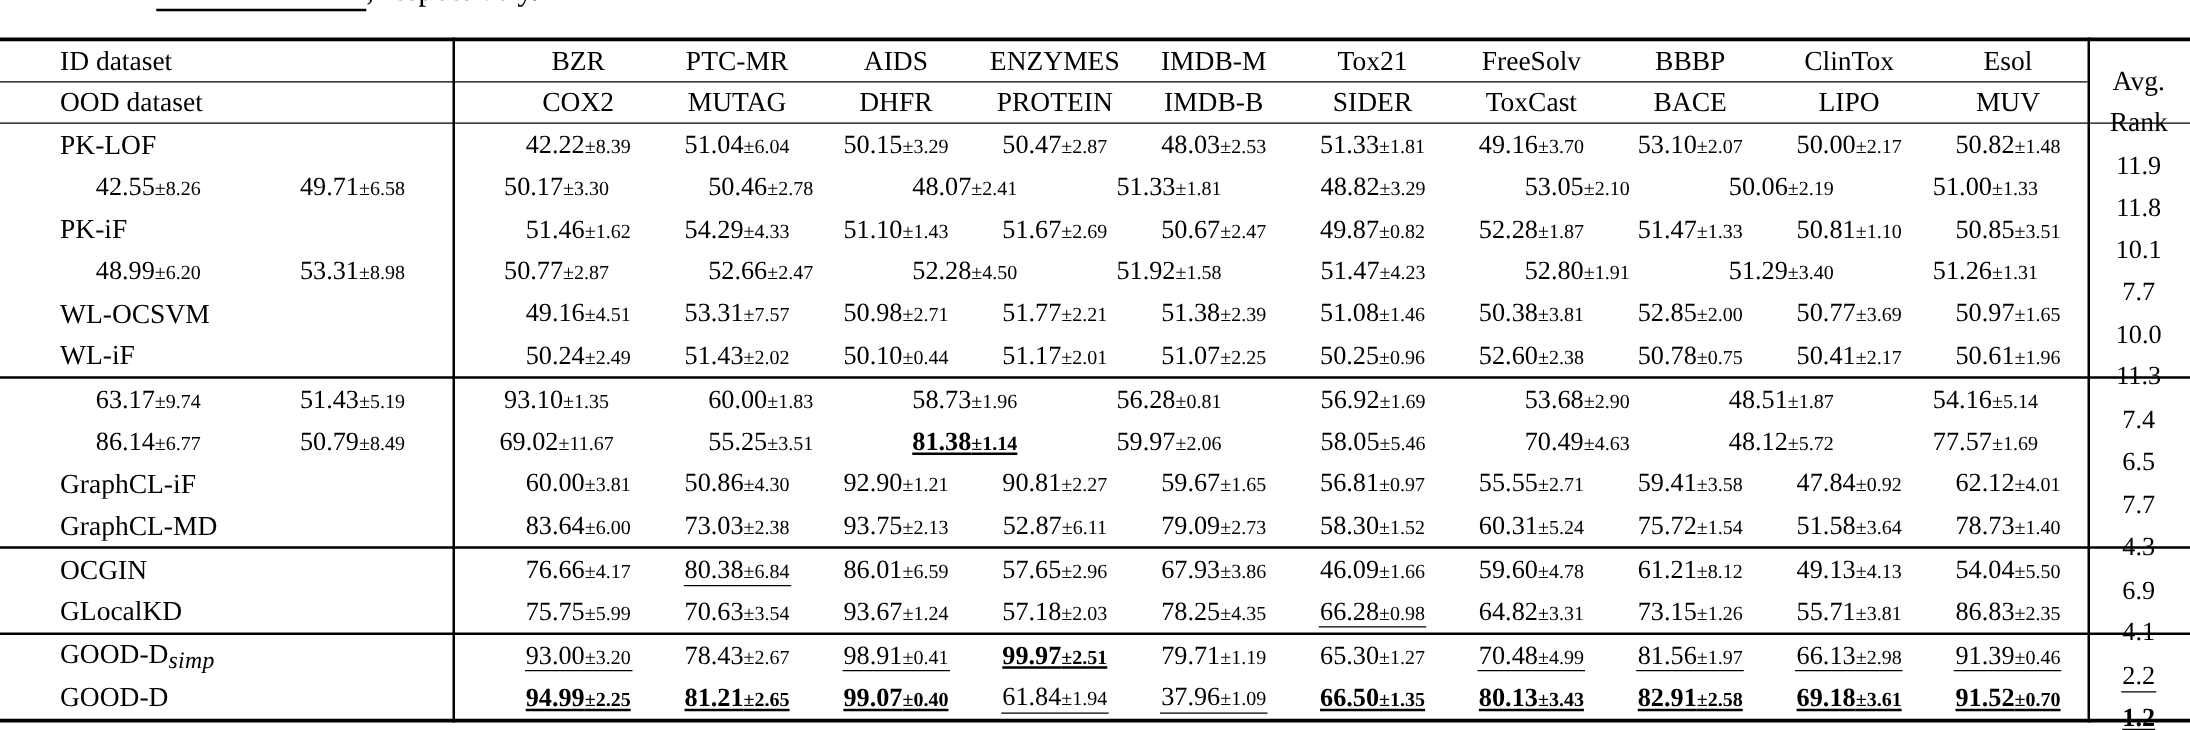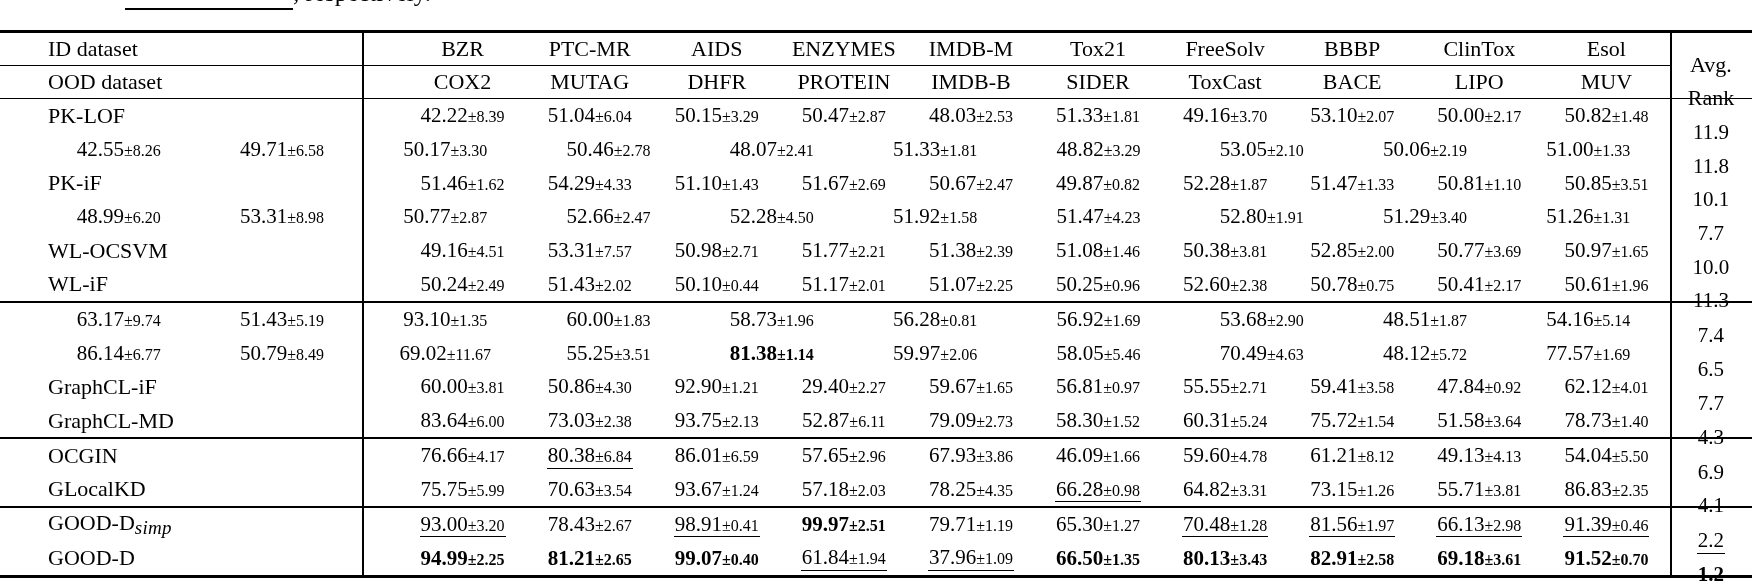--- a/index.html
+++ b/index.html
@@ -20,21 +20,21 @@
   .rule.partial .seg{height:100%;width:1670px;background:#000;}
   .row{display:flex;height:33.7px;align-items:center;padding-left:37px;}
   .row.hrow{height:31.5px;}
   .cell{box-sizing:border-box;}
   .cell.label{width:362px;padding-left:11px;font-size:22px;}
   .cell.val{flex:1;text-align:center;font-size:21px;}
   .cell.rank{width:82px;text-align:center;font-size:21px;margin-top:33px;}
   .hrow .cell.val,.hrow .cell.rank{font-size:22px;}
   .pm{font-size:16px;}
   .wrap{white-space:nowrap;}
-  .wrap.b{font-weight:bold;}
+  .wrap.b{font-weight:bold;text-decoration:underline;}
   .wrap.u{display:inline-block;border-bottom:1.6px solid #000;padding:0 1px 1px 1px;line-height:1.08;}
   .sub{font-style:italic;font-size:19px;vertical-align:-4px;letter-spacing:0.3px;}
   .vline{position:absolute;top:0;bottom:0;width:1.6px;background:#000;}
   .v1{left:362px;}
   .v2{left:1670px;}
 </style>
 </head>
 <body>
 
 <div class="caption">
@@ -185,21 +185,21 @@
         <div class="cell val"><span class="wrap"><span class="num">70.49</span><span class="pm">±4.63</span></span></div>
         <div class="cell val"><span class="wrap"><span class="num">48.12</span><span class="pm">±5.72</span></span></div>
         <div class="cell val"><span class="wrap"><span class="num">77.57</span><span class="pm">±1.69</span></span></div>
         <div class="cell rank"><span class="wrap">6.5</span></div>
       </div>
       <div class="row">
         <div class="cell label"><span>GraphCL-iF</span></div>
         <div class="cell val"><span class="wrap"><span class="num">60.00</span><span class="pm">±3.81</span></span></div>
         <div class="cell val"><span class="wrap"><span class="num">50.86</span><span class="pm">±4.30</span></span></div>
         <div class="cell val"><span class="wrap"><span class="num">92.90</span><span class="pm">±1.21</span></span></div>
-        <div class="cell val"><span class="wrap"><span class="num">29.40</span><span class="pm">±2.27</span></span></div>
+        <div class="cell val"><span class="wrap"><span class="num">90.81</span><span class="pm">±2.27</span></span></div>
         <div class="cell val"><span class="wrap"><span class="num">59.67</span><span class="pm">±1.65</span></span></div>
         <div class="cell val"><span class="wrap"><span class="num">56.81</span><span class="pm">±0.97</span></span></div>
         <div class="cell val"><span class="wrap"><span class="num">55.55</span><span class="pm">±2.71</span></span></div>
         <div class="cell val"><span class="wrap"><span class="num">59.41</span><span class="pm">±3.58</span></span></div>
         <div class="cell val"><span class="wrap"><span class="num">47.84</span><span class="pm">±0.92</span></span></div>
         <div class="cell val"><span class="wrap"><span class="num">62.12</span><span class="pm">±4.01</span></span></div>
         <div class="cell rank"><span class="wrap">7.7</span></div>
       </div>
       <div class="row">
         <div class="cell label"><span>GraphCL-MD</span></div>
@@ -246,21 +246,21 @@
       </div>
       <div class="rule"></div>
       <div class="row">
         <div class="cell label"><span>GOOD-D</span><span class="sub">simp</span></div>
         <div class="cell val"><span class="wrap u"><span class="num">93.00</span><span class="pm">±3.20</span></span></div>
         <div class="cell val"><span class="wrap"><span class="num">78.43</span><span class="pm">±2.67</span></span></div>
         <div class="cell val"><span class="wrap u"><span class="num">98.91</span><span class="pm">±0.41</span></span></div>
         <div class="cell val"><span class="wrap b"><span class="num">99.97</span><span class="pm">±2.51</span></span></div>
         <div class="cell val"><span class="wrap"><span class="num">79.71</span><span class="pm">±1.19</span></span></div>
         <div class="cell val"><span class="wrap"><span class="num">65.30</span><span class="pm">±1.27</span></span></div>
-        <div class="cell val"><span class="wrap u"><span class="num">70.48</span><span class="pm">±1.28</span></span></div>
+        <div class="cell val"><span class="wrap u"><span class="num">70.48</span><span class="pm">±4.99</span></span></div>
         <div class="cell val"><span class="wrap u"><span class="num">81.56</span><span class="pm">±1.97</span></span></div>
         <div class="cell val"><span class="wrap u"><span class="num">66.13</span><span class="pm">±2.98</span></span></div>
         <div class="cell val"><span class="wrap u"><span class="num">91.39</span><span class="pm">±0.46</span></span></div>
         <div class="cell rank"><span class="wrap u">2.2</span></div>
       </div>
       <div class="row">
         <div class="cell label"><span>GOOD-D</span></div>
         <div class="cell val"><span class="wrap b"><span class="num">94.99</span><span class="pm">±2.25</span></span></div>
         <div class="cell val"><span class="wrap b"><span class="num">81.21</span><span class="pm">±2.65</span></span></div>
         <div class="cell val"><span class="wrap b"><span class="num">99.07</span><span class="pm">±0.40</span></span></div>

